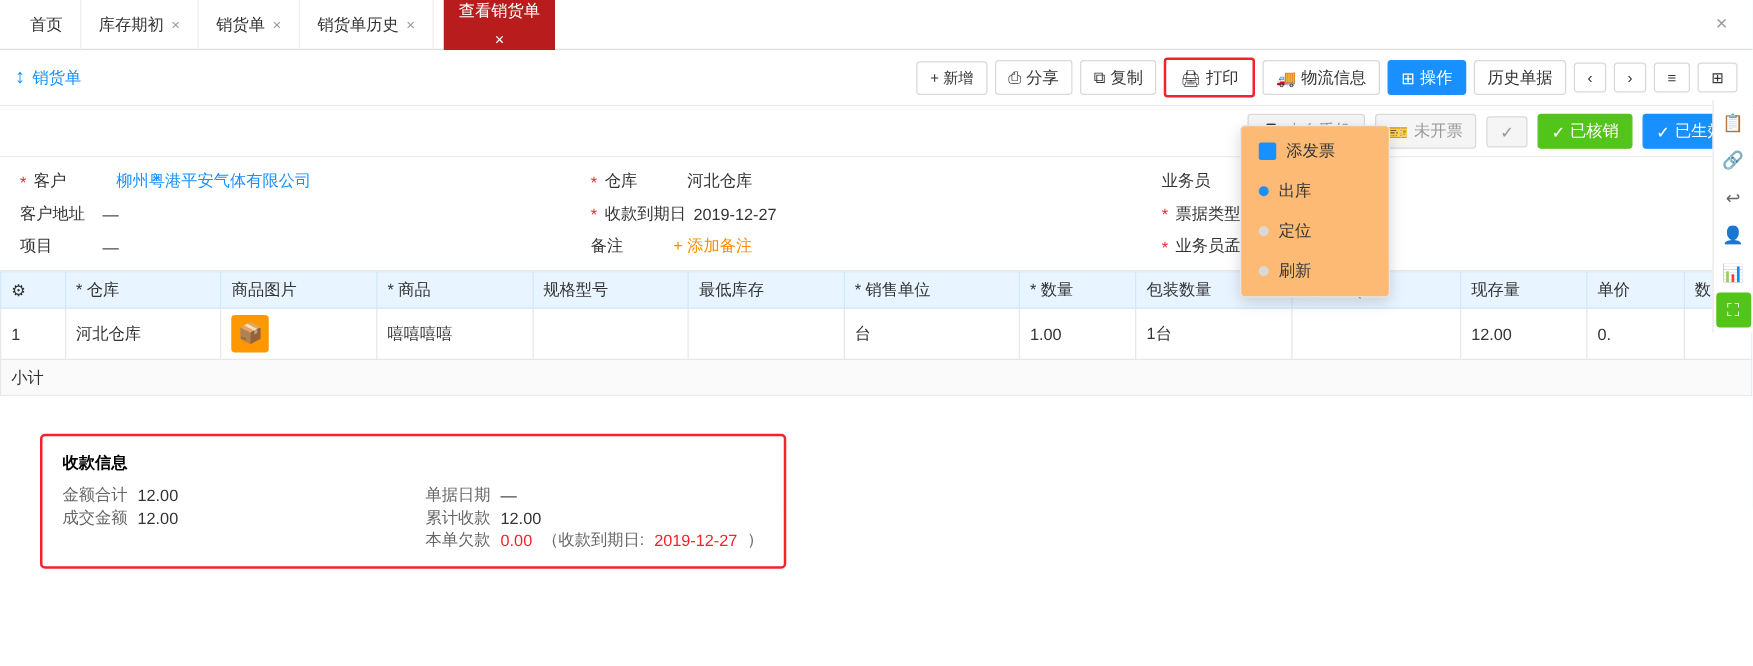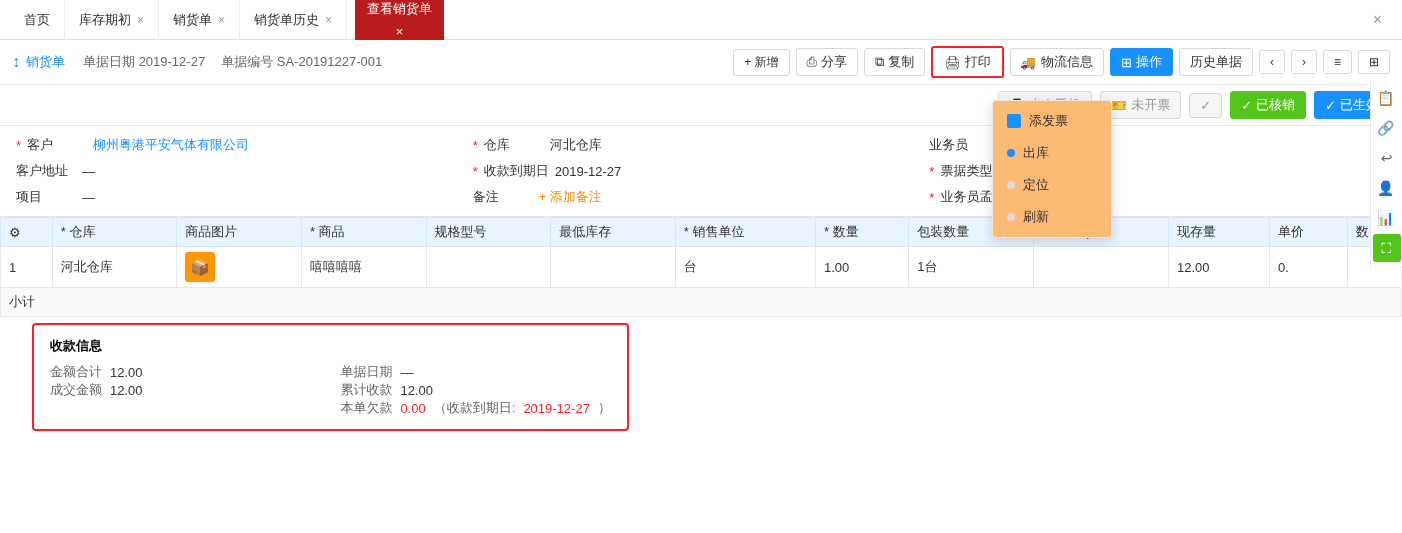--- a/index.html
+++ b/index.html
@@ -78,21 +78,21 @@
     .data-table td {
       border: 1px solid #e8e8e8; padding: 5px 8px; color: #333;
       background: #fff; white-space: nowrap;
     }
     .data-table tr:nth-child(even) td { background: #fafafa; }
     .data-table .subtotal td { background: #f5f5f5; }
     .table-container { overflow-x: auto; border-top: 1px solid #e8e8e8; }
 
     
     .bottom-info {
-      padding: 12px 16px; border: 2px solid #f5222d; margin: 0 16px;
+      padding: 12px 16px; border: 2px solid #f5222d; margin: 24px 16px;
       border-radius: 4px; background: #fff; display: inline-block; min-width: 520px;
     }
     .bottom-title { font-weight: bold; margin-bottom: 8px; font-size: 13px; }
     .bottom-grid { display: grid; grid-template-columns: 1fr 1fr; gap: 8px 20px; }
     .bottom-row { display: flex; align-items: center; gap: 8px; }
     .bottom-label { color: #666; }
     .bottom-val { color: #333; }
     .bottom-val.red { color: #f5222d; }
     .bottom-val.date-red { color: #f5222d; }
 
@@ -155,24 +155,20 @@
     </div>
     <div class="tab-close-right">×</div>
   </div>
 
   <div class="main-content" style="position:relative;">
 
     <div class="toolbar">
       <div class="doc-title">
         <span style="color:#1890ff; font-size:16px;">↕</span>
         <span>销货单</span>
-      </div>
-      <div class="doc-meta">
-        <span><span>单据日期</span>&nbsp;<span>2019-12-27</span></span>
-        <span><span>单据编号</span>&nbsp;<span>SA-20191227-001</span></span>
       </div>
       <div class="toolbar-actions">
         <button class="action-btn">+ 新增</button>
         <button class="action-btn">
           <span>⎙</span>
           <span>分享</span>
         </button>
         <button class="action-btn">
           <span>⧉</span>
           <span>复制</span>

